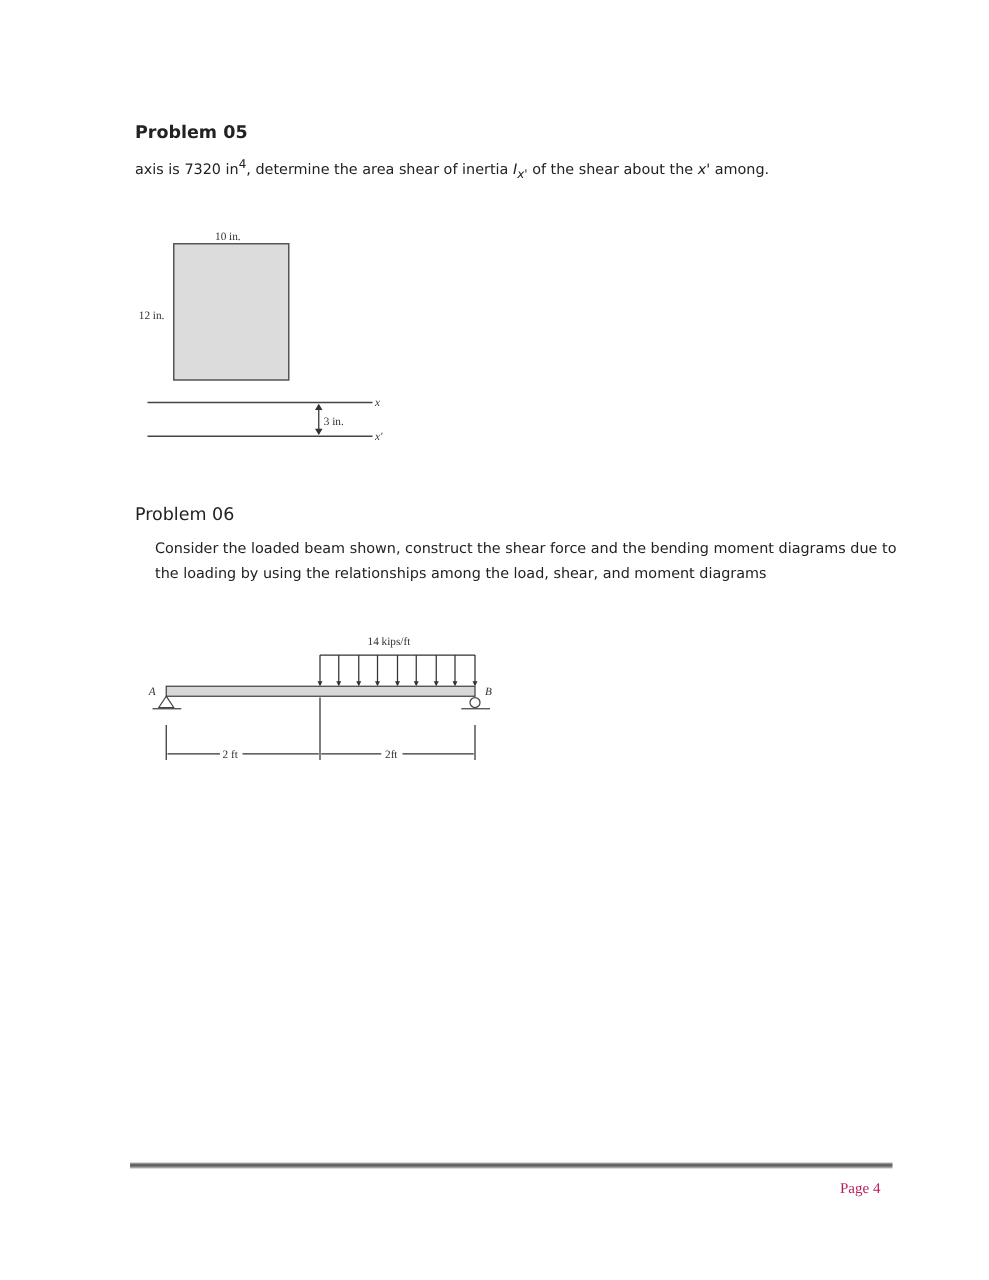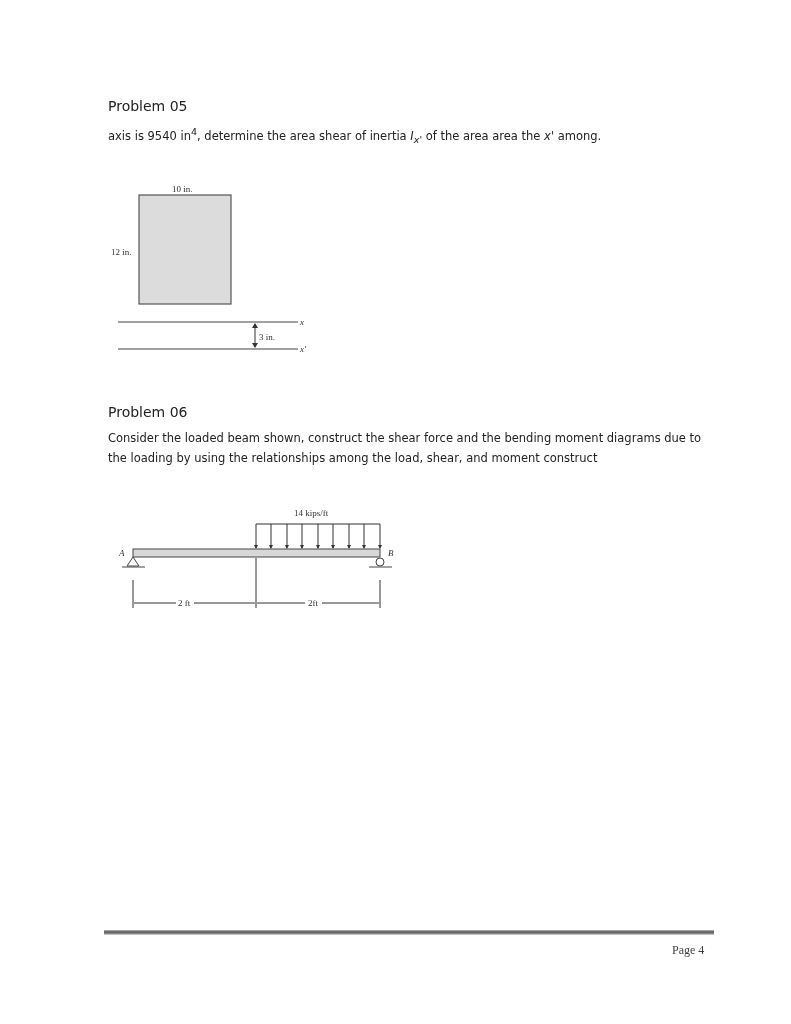--- a/index.html
+++ b/index.html
@@ -8,50 +8,50 @@
       font-family: "DejaVu Sans", sans-serif; color: #1a1a1a;
     }
     .page { position: absolute; left: 0; top: 0; width: 791px; height: 1024px; }
     .heading { position: absolute; left: 108px; font-size: 14px; color: #222; }
     .para { position: absolute; left: 108px; width: 610px; font-size: 11.5px; line-height: 20px; color: #222; }
     .para i { font-style: italic; }
     svg { position: absolute; left: 0; top: 0; }
     .serif { font-family: "Liberation Serif", serif; }
     .footer-rule { position: absolute; left: 104px; top: 930px; width: 610px; height: 5px;
       background: linear-gradient(#bbb, #555 40%, #888 70%, #ddd); }
-    .page-num { position: absolute; left: 672px; top: 943px; font-family: "Liberation Serif", serif; font-size: 12px; color: #404040; }
+    .page-num { position: absolute; left: 672px; top: 943px; font-family: "Liberation Serif", serif; font-size: 12px; color: #be185d; }
   </style>
 </head>
 <body>
 
 <div class="page">
 
-  <div class="heading" style="top:98px;">Problem 05</div>
+  <div class="heading" style="top:98px;font-weight:bold;">Problem 05</div>
   <div class="para" style="top:122px;">
-    <div><span>axis is 9540 in</span><sup>4</sup><span>, determine the area shear of inertia </span><i>I</i><sub><i>x'</i></sub><span> of the area area the </span><i>x'</i><span> among.</span></div>
+    <div><span>axis is 7320 in</span><sup>4</sup><span>, determine the area shear of inertia </span><i>I</i><sub><i>x'</i></sub><span> of the shear about the </span><i>x'</i><span> among.</span></div>
   </div>
 
   <svg width="791" height="1024">
     <rect x="139" y="195" width="92" height="109" fill="#dcdcdc" stroke="#555" stroke-width="1.2"></rect>
     <text x="172" y="192" class="serif" font-size="9" fill="#333">10 in.</text>
     <text x="111" y="255" class="serif" font-size="9" fill="#333">12 in.</text>
     <line x1="118" y1="322" x2="298" y2="322" stroke="#444" stroke-width="1.2"></line>
     <line x1="118" y1="349" x2="298" y2="349" stroke="#444" stroke-width="1.2"></line>
     <text x="300" y="325" class="serif" font-style="italic" font-size="9" fill="#333">x</text>
     <text x="300" y="352" class="serif" font-style="italic" font-size="9" fill="#333">x'</text>
     <line x1="255" y1="324" x2="255" y2="347" stroke="#333" stroke-width="1"></line>
     <polygon points="252,328 258,328 255,323" fill="#333"></polygon>
     <polygon points="252,343 258,343 255,348" fill="#333"></polygon>
     <text x="259" y="340" class="serif" font-size="9" fill="#333">3 in.</text>
   </svg>
 
   <div class="heading" style="top:404px;">Problem 06</div>
-  <div class="para" style="top:428px;">
+  <div class="para" style="top:428px;margin-left:16px;">
     <div>Consider the loaded beam shown, construct the shear force and the bending moment diagrams due to</div>
-    <div>the loading by using the relationships among the load, shear, and moment construct</div>
+    <div>the loading by using the relationships among the load, shear, and moment diagrams</div>
   </div>
 
   <svg width="791" height="1024">
     <text x="294" y="516" class="serif" font-size="9" fill="#333">14 kips/ft</text>
     <line x1="256" y1="524" x2="380" y2="524" stroke="#333" stroke-width="1"></line>
     <g stroke="#333" stroke-width="1">
       <line x1="256" y1="524" x2="256" y2="548"></line>
         <line x1="271" y1="524" x2="271" y2="548"></line>
       <line x1="287" y1="524" x2="287" y2="548"></line>
         <line x1="302" y1="524" x2="302" y2="548"></line>

